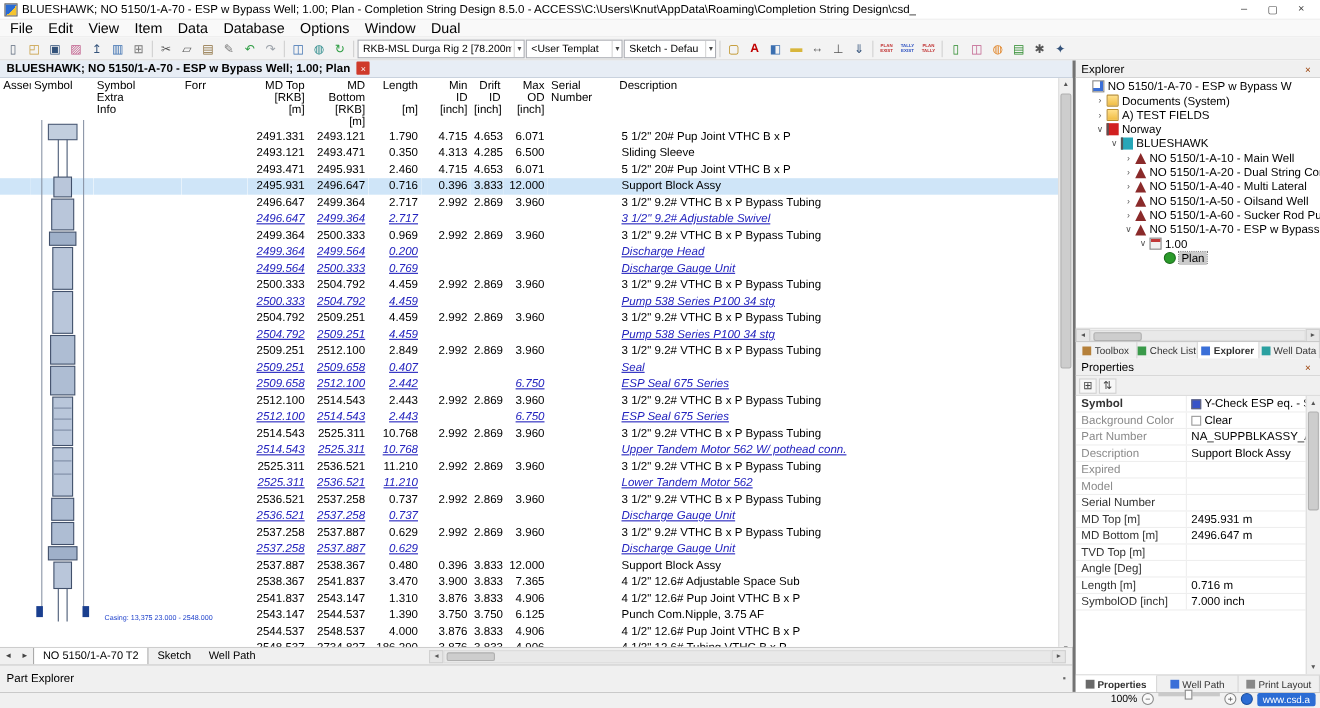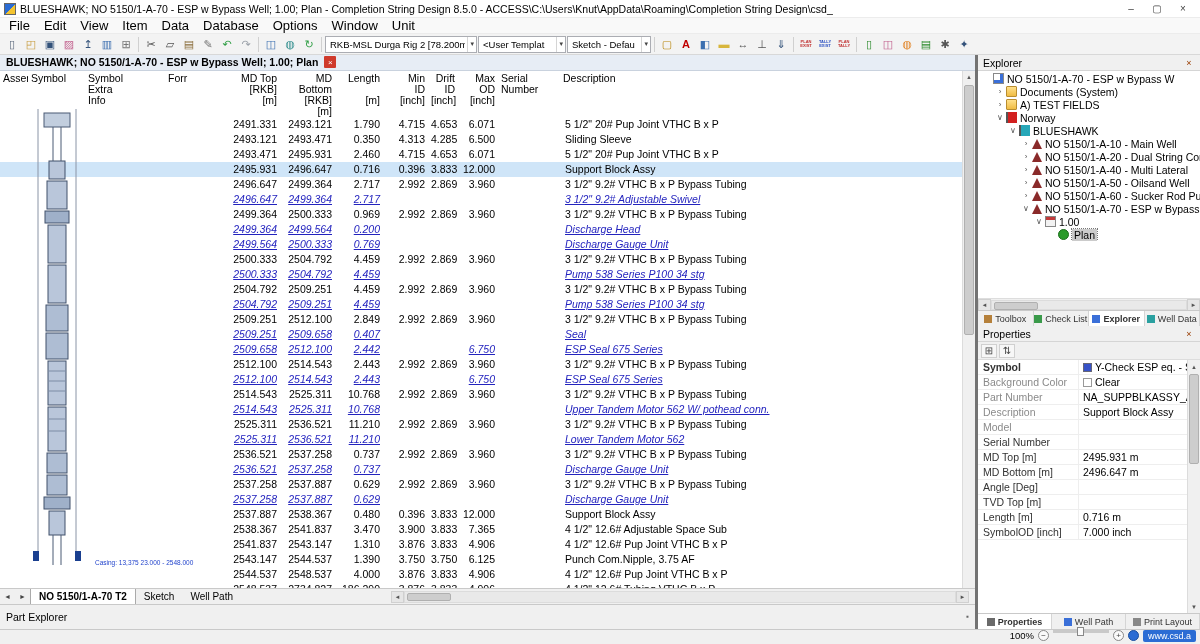--- a/index.html
+++ b/index.html
@@ -55,21 +55,21 @@
 
   .vscroll{position:absolute;right:0;top:0;width:13px;height:526px;background:#f0f0f0;border-left:1px solid #dcdcdc}
   .vscroll .sarrow{height:13px;display:flex;align-items:center;justify-content:center;font-size:6px;color:#555}
   .vscroll .sarrow.down{position:absolute;bottom:0;left:0;right:0}
   .vthumb{position:absolute;left:1px;right:1px;top:14px;height:250px;background:#cdcdcd;border:1px solid #b0b0b0;border-radius:2px}
 
   
   .sheetrow{height:16px;background:#f0f0f0;border-top:1px solid #c9c9c9;display:flex;align-items:center;font-size:10px}
   .navbtn{width:15px;height:100%;display:flex;align-items:center;justify-content:center;font-size:7px;color:#444}
   .sheettab{padding:0 8px;height:100%;display:flex;align-items:center;white-space:nowrap}
-  .sheettab.active{background:#fff;border-left:1px solid #aaa;border-right:1px solid #aaa;font-weight:bold}
+  .sheettab.active{background:#fff;border-left:1px solid #aaa;border-right:1px solid #aaa;font-weight:normal}
   .sheet-spacer{width:150px;flex:none}
   .hscroll{flex:1;display:flex;align-items:center;height:12px;margin:0 6px 0 0;background:#f0f0f0}
   .hs-btn{width:13px;height:12px;display:flex;align-items:center;justify-content:center;font-size:6px;color:#555;background:#e6e6e6;border:1px solid #d0d0d0}
   .hs-track{flex:1;height:12px;background:#e9e9e9;position:relative;border:1px solid #dcdcdc}
   .hs-thumb{position:absolute;left:2px;top:1px;width:44px;height:8px;background:#cdcdcd;border:1px solid #b0b0b0;border-radius:2px}
 
   
   .partexp{height:16px;background:#f0f0f0;border-top:1px solid #c9c9c9;display:flex;align-items:center;padding:12px 6px;font-size:10.5px}
   .pin{margin-left:auto;font-size:8px;color:#666}
 
@@ -149,21 +149,21 @@
   <div class="menubar">
 
   <span class="menuitem">File</span>
       <span class="menuitem">Edit</span>
       <span class="menuitem">View</span>
       <span class="menuitem">Item</span>
       <span class="menuitem">Data</span>
       <span class="menuitem">Database</span>
       <span class="menuitem">Options</span>
       <span class="menuitem">Window</span>
-      <span class="menuitem">Unit</span>
+      <span class="menuitem">Dual</span>
     </div>
 
   <div class="toolbar">
     <span style="display:flex;gap:1px">
 
     <span class="tbi" style="color: rgb(93, 106, 126);">▯</span>
         <span class="tbi" style="color: rgb(199, 155, 59);">◰</span>
         <span class="tbi" style="color: rgb(51, 82, 122);">▣</span>
         <span class="tbi" style="color: rgb(192, 92, 138);">▨</span>
         <span class="tbi" style="color: rgb(51, 82, 122);">↥</span>
@@ -999,20 +999,28 @@
 
             <div class="prow gray">
               <span class="plabel">Description</span>
               <span class="pvalue">
 
                 <span>Support Block Assy</span>
 
               </span>
             </div>
 
+            <div class="prow gray">
+              <span class="plabel">Expired</span>
+              <span class="pvalue">
+
+                <span></span>
+
+              </span>
+            </div>
 
             <div class="prow gray">
               <span class="plabel">Model</span>
               <span class="pvalue">
 
                 <span></span>
 
               </span>
             </div>
 
@@ -1037,30 +1045,30 @@
             <div class="prow">
               <span class="plabel">MD Bottom [m]</span>
               <span class="pvalue">
 
                 <span>2496.647 m</span>
 
               </span>
             </div>
 
             <div class="prow">
+              <span class="plabel">TVD Top [m]</span>
+              <span class="pvalue">
+
+                <span></span>
+
+              </span>
+            </div>
+
+            <div class="prow">
               <span class="plabel">Angle [Deg]</span>
-              <span class="pvalue">
-
-                <span></span>
-
-              </span>
-            </div>
-
-            <div class="prow">
-              <span class="plabel">TVD Top [m]</span>
               <span class="pvalue">
 
                 <span></span>
 
               </span>
             </div>
 
             <div class="prow">
               <span class="plabel">Length [m]</span>
               <span class="pvalue">

